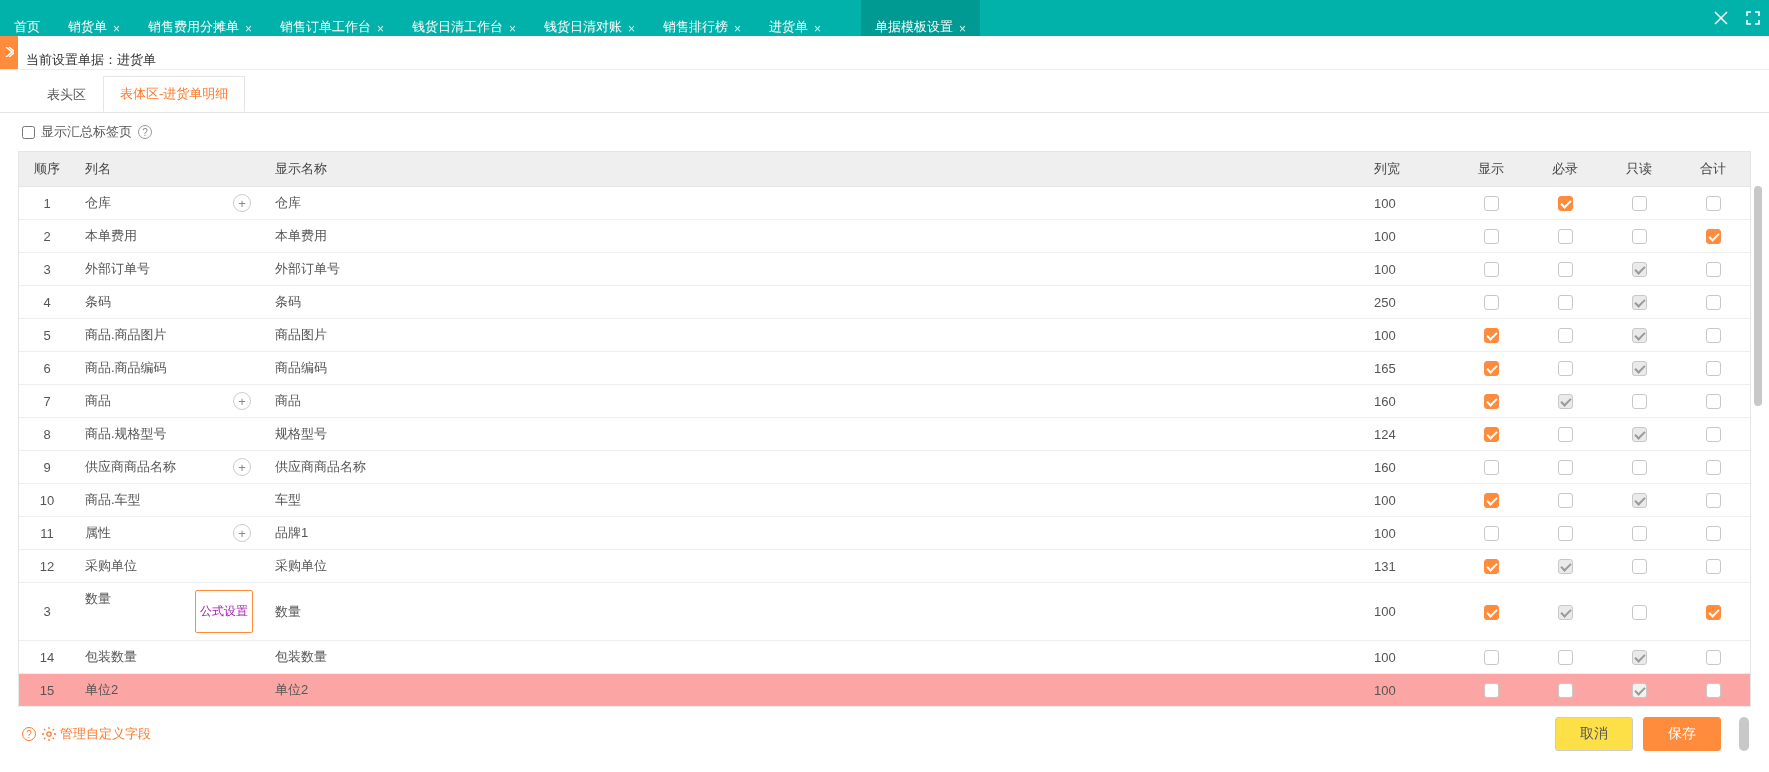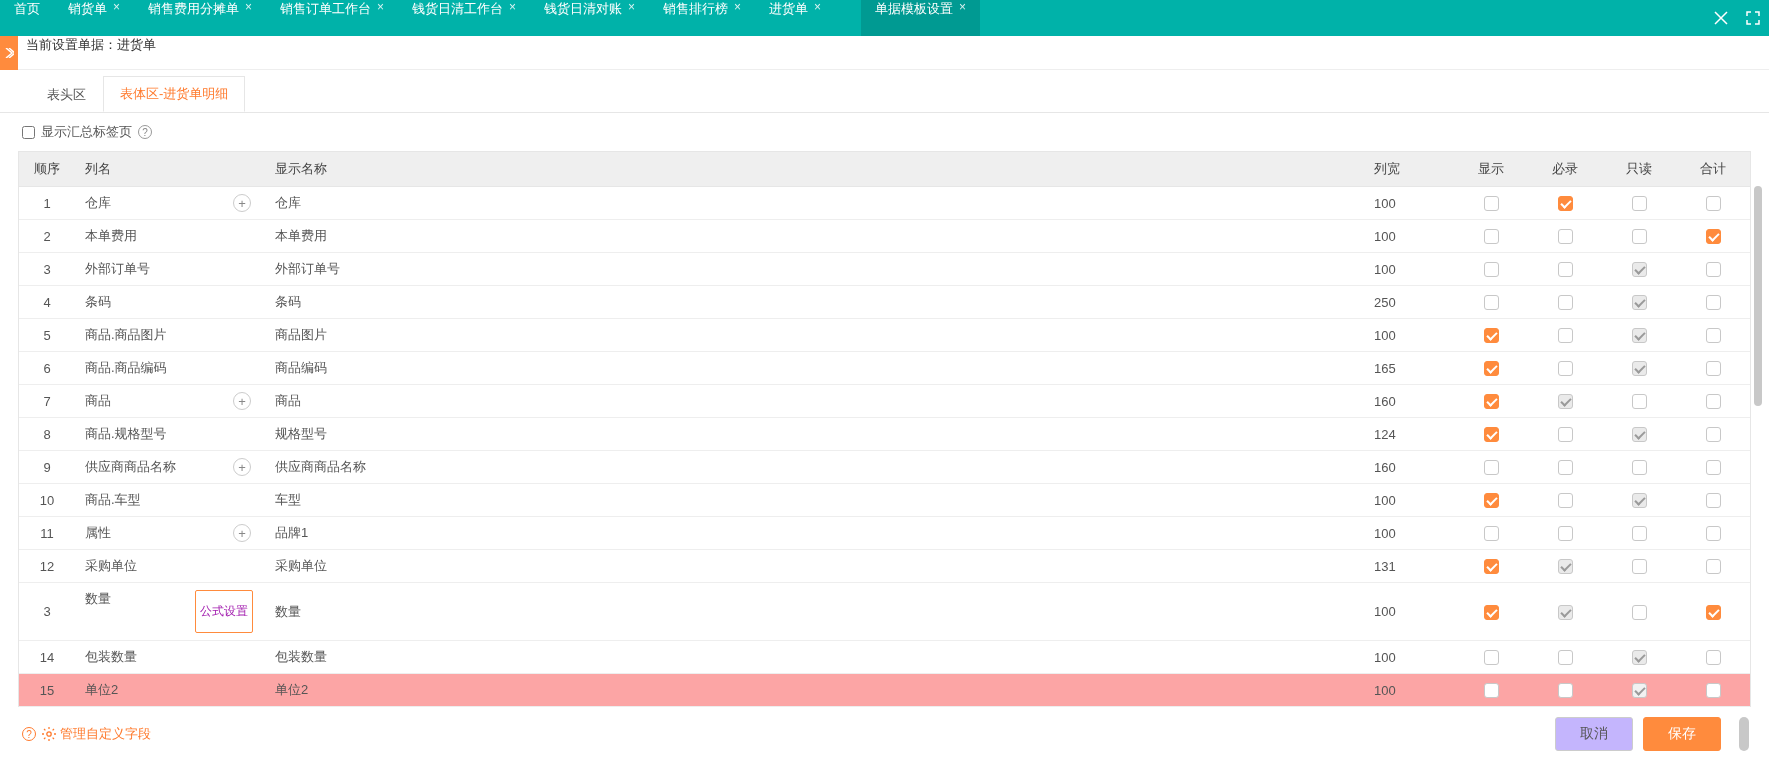--- a/index.html
+++ b/index.html
@@ -1,27 +1,27 @@
 <!DOCTYPE html>
 <html><head>
 <meta charset="utf-8">
 <style>
 * { box-sizing: border-box; margin: 0; padding: 0; }
 body { font-family: "Microsoft YaHei", Arial, sans-serif; font-size: 13px; color: #333; background: #fff; }
 
 
 .top-tab-bar { background: #00b2a9; height: 36px; display: flex; align-items: stretch; position: relative; }
-.top-tab { display: flex; align-items: flex-start; padding: 0 14px; color: #fff; cursor: pointer; font-size: 13px; white-space: nowrap; }
+.top-tab { display: flex; align-items: flex-end; padding: 0 14px; color: #fff; cursor: pointer; font-size: 13px; white-space: nowrap; }
 .top-tab.active { background: #009a92; margin-left: 26px; }
 .top-tab .close-x { margin-left: 6px; font-size: 12px; opacity: 0.85; }
 .top-right-icons { position: absolute; right: 0; top: 0; height: 36px; display: flex; align-items: center; }
 .top-right-icons .icon { width: 32px; height: 36px; display: flex; align-items: center; justify-content: center; color: #fff; cursor: pointer; }
 
 
-.context-row { display: flex; align-items: flex-start; height: 34px; border-bottom: 1px solid #eee; }
+.context-row { display: flex; align-items: flex-end; height: 34px; border-bottom: 1px solid #eee; }
 .orange-toggle { width: 18px; height: 34px; background: #ff8b3d; display: flex; align-items: center; justify-content: center; color: #fff; cursor: pointer; }
 .context-text { padding-left: 8px; font-size: 13px; color: #333; }
 
 
 .sub-tabs { display: flex; align-items: flex-end; padding: 6px 20px 0 30px; border-bottom: 1px solid #e6e6e6; }
 .sub-tab { padding: 8px 16px; cursor: pointer; font-size: 13px; color: #555; border: 1px solid transparent; border-bottom: none; }
 .sub-tab.active { color: #ff7a2d; border-color: #e6e6e6; background: #fff; position: relative; top: 0; border-bottom: 1px solid #fff; }
 
 
 .options-row { display: flex; align-items: center; padding: 10px 20px 10px 22px; font-size: 13px; color: #555; }
@@ -56,21 +56,21 @@
 .scroll-track { position: absolute; right: -14px; top: 0; width: 12px; height: 100%; }
 .scroll-thumb { position: absolute; right: 2px; top: 34px; width: 8px; height: 220px; background: #c8c8c8; border-radius: 4px; }
 
 
 .footer { display: flex; align-items: center; justify-content: space-between; padding: 10px 20px 12px 22px; }
 .footer-left { display: flex; align-items: center; color: #ff7a2d; font-size: 13px; }
 .footer-left .help-icon { color: #ff7a2d; border-color: #ff7a2d; margin-right: 6px; margin-left: 0; }
 .gear-icon { width: 14px; height: 14px; margin-right: 4px; display: inline-block; }
 .footer-right { display: flex; gap: 10px; align-items: center; }
 .btn { padding: 7px 24px; border-radius: 3px; cursor: pointer; font-size: 14px; }
-.btn-default { background: #c4b5fd; border: 1px solid #ccc; color: #555; }
+.btn-default { background: #fde047; border: 1px solid #ccc; color: #555; }
 .btn-primary { background: #ff8b3d; border: 1px solid #ff8b3d; color: #fff; }
 .footer-scroll { width: 10px; height: 34px; background: #c8c8c8; border-radius: 5px; margin-left: 8px; }
 </style>
 </head>
 <body>
 
 <div class="top-tab-bar" id="top-tab-bar">
   <div class="top-tab">
       <span>首页</span>
     </div>

